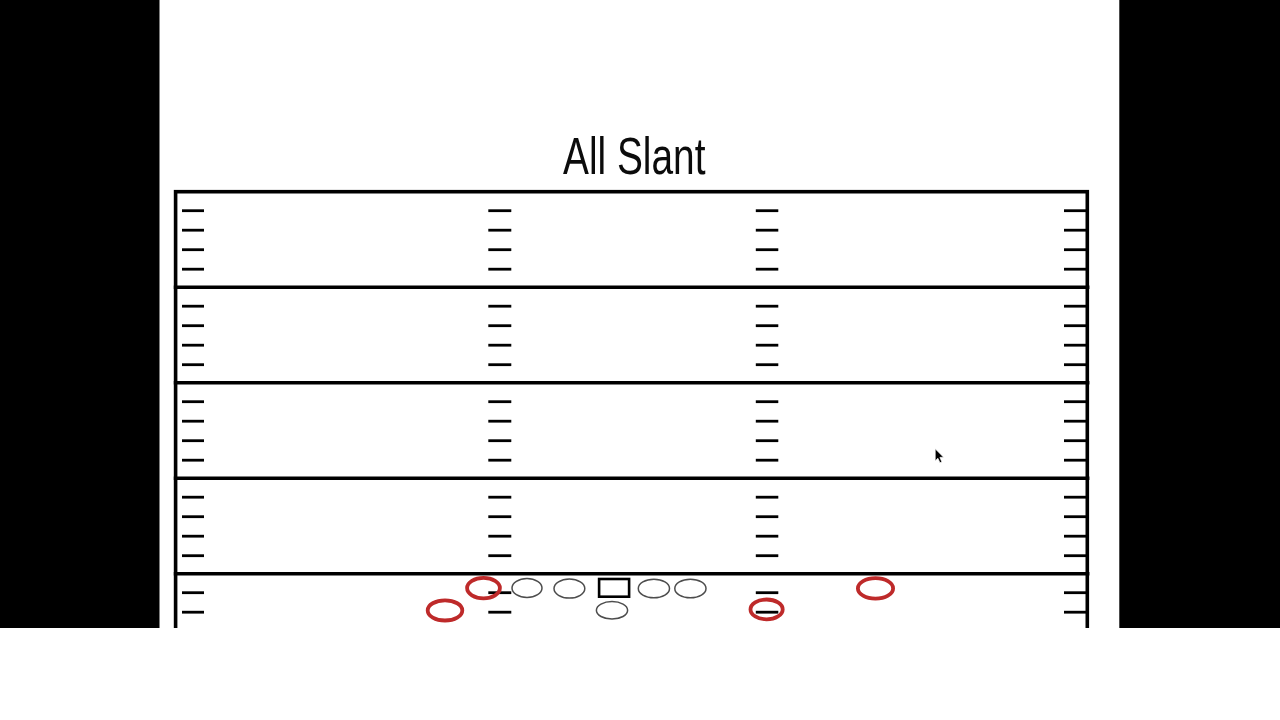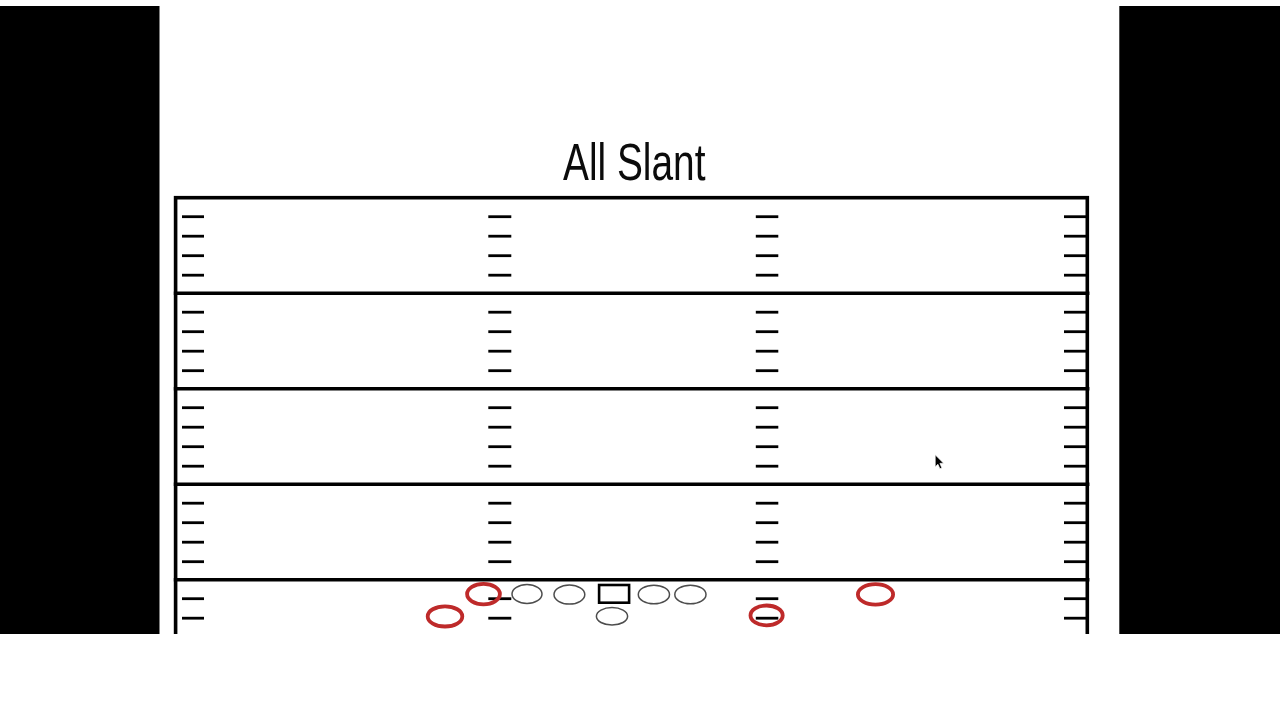--- a/index.html
+++ b/index.html
@@ -1,18 +1,18 @@
 <!DOCTYPE html>
 <html><head>
 <meta charset="utf-8">
 <title>All Slant</title>
 <style>
   html,body{margin:0;padding:0;background:#fff;}
   #stage{position:relative;width:1280px;height:628px;overflow:hidden;background:#1d4ed8;
-         font-family:"Liberation Sans", sans-serif;margin-top:6px;}
+         font-family:"Liberation Sans", sans-serif;}
   svg{position:absolute;left:0;top:0;}
 </style>
 </head>
 <body>
 
 <div id="stage">
 <svg width="1280" height="720" viewBox="0 0 1280 720">
 
   <rect x="0" y="0" width="1280" height="720" fill="#ffffff"></rect>
 

